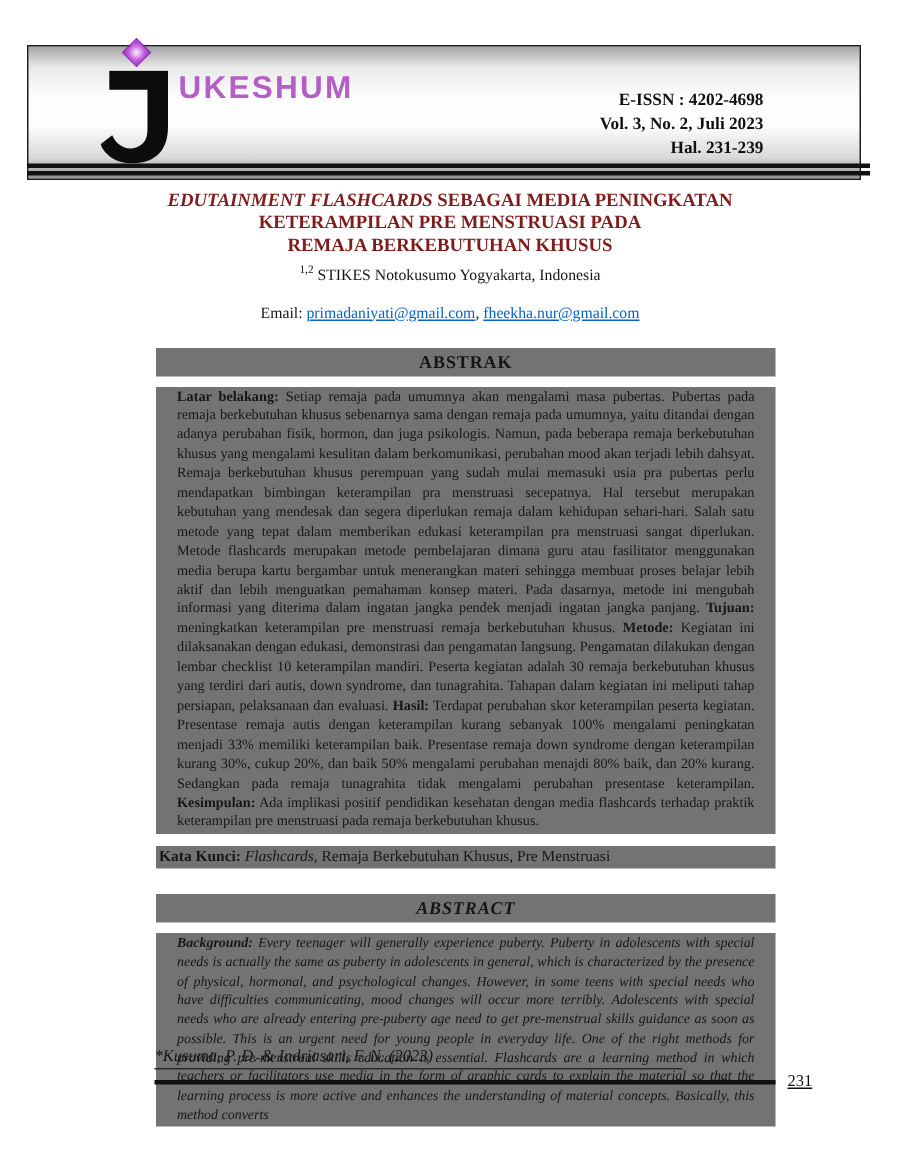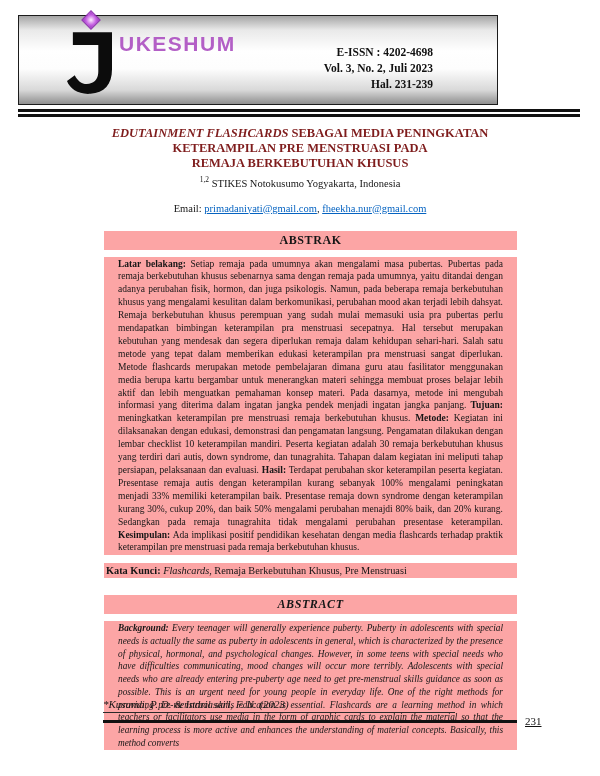--- a/index.html
+++ b/index.html
@@ -4,21 +4,21 @@
 <style>
   html,body { margin:0; padding:0; background:#ffffff; }
   .page {
     position:relative; width:600px; height:776px; margin:0 auto;
     background:#ffffff; overflow:hidden;
     font-family:"Liberation Serif", serif; color:#161616;
   }
 
   
   .header-box {
-    position:absolute; left:18px; top:15px; width:480px; height:90px;
+    position:absolute; left:18px; top:30px; width:556px; height:90px;
     border:1.5px solid #1c1c1c; box-sizing:border-box;
     background:linear-gradient(180deg,#a5a5a5 0%,#e9e9e9 16%,#ffffff 40%,#fdfdfd 60%,#d9d9d9 84%,#8f8f8f 100%);
     text-decoration:underline;
   }
   .diamond {
     position:absolute; left:65px; top:-3px; width:12px; height:12px;
     transform:rotate(45deg);
     background:radial-gradient(circle at 50% 50%, #f6dcfb 8%, #c45fe1 60%, #9a34c0 100%);
     border:1px solid #8e2fb0;
   }
@@ -53,21 +53,21 @@
   }
   .title .it { font-style:italic; }
   .authors { margin-top:14px; text-align:center; font-weight:bold; font-size:11.5px; }
   sup { font-size:7.5px; }
   .affiliation { margin-top:4px; text-align:center; font-size:10.5px; }
   .email-line { margin-top:14px; text-align:center; font-size:10.5px; }
   .email-link { color:#0563c1; text-decoration:underline; cursor:pointer; }
 
   
   .col { margin-left:104px; width:413px; }
-  .shade { background:#fca5a5; }
+  .shade { background:#737373; }
   .abs-heading {
     margin-top:17px; padding:2px 0; text-align:center;
     font-weight:bold; font-size:12px; letter-spacing:0.6px;
   }
   .abs-heading.en { font-style:italic; }
   .abs-para {
     margin-top:7px; padding:1px 14px; text-align:justify;
     font-size:9.5px; line-height:12.9px;
   }
   .abs-para.en { font-style:italic; font-size:9.3px; line-height:12.7px; }

